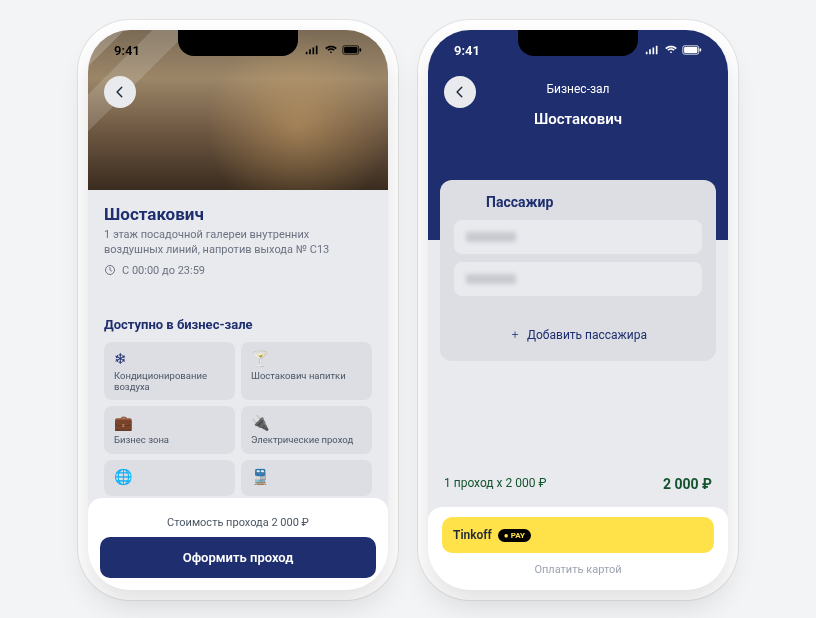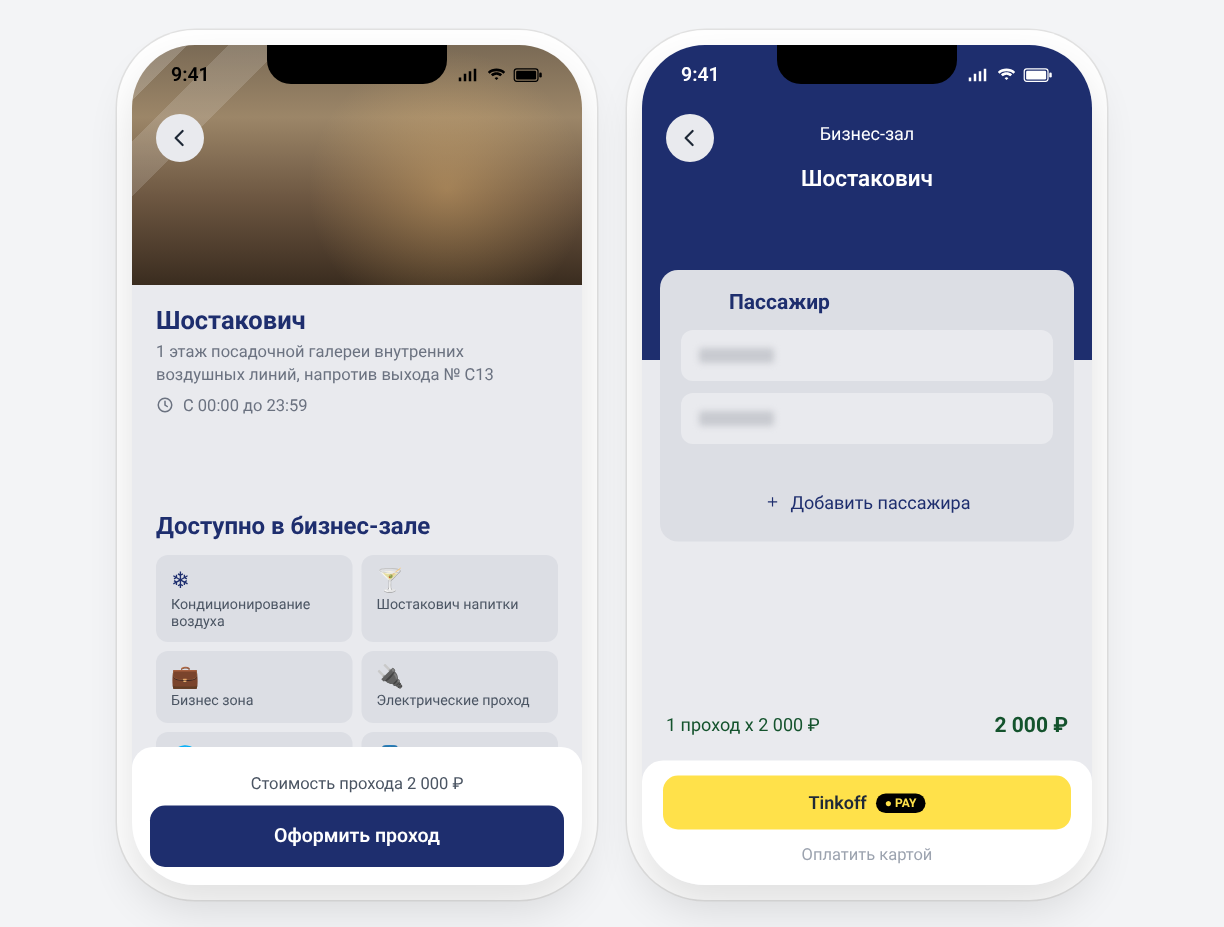--- a/index.html
+++ b/index.html
@@ -92,21 +92,21 @@
     flex: 1;
     padding: 14px 16px 0;
     overflow: hidden;
     position:relative;
   }
   .title1 { color:#1e2e6e; font-weight:700; font-size:17px; }
   .subtitle1 { color:#6b7280; font-size:11px; line-height:1.35; margin-top:4px; max-width: 230px;}
   .hours-row { display:flex; align-items:center; gap:6px; margin-top:6px; color:#6b7280; font-size:11px;}
   .hours-row svg{width:12px;height:12px;}
 
-  .amen-title { color:#1e2e6e; font-weight:700; font-size:16px; margin-top:64px;}
+  .amen-title { color:#1e2e6e; font-weight:700; font-size:13px; margin-top:40px;}
   .amen-grid {
     display:grid; grid-template-columns:1fr 1fr; gap:6px; margin-top:10px;
   }
   .amen-item {
     background:#dcdee4; border-radius:8px; padding:8px 10px;
     display:flex; flex-direction:column; gap:4px;
   }
   .amen-item .ic { color:#1e2e6e; font-size:15px; height:16px;}
   .amen-item .lbl { font-size:9.5px; color:#4b5563; line-height:1.2;}
   .price-row { text-align:center; font-size:11px; color:#4b5563; margin-top:10px;}
@@ -153,21 +153,21 @@
   }
   .summary-row .total { font-weight:700; font-size:14px;}
   .bottom-sheet2 {
     position:absolute; bottom:0; left:0; right:0; background:#fff;
     border-top-left-radius:14px; border-top-right-radius:14px;
     padding:10px 14px 14px;
   }
   .tinkoff-btn {
     background:#ffe14a; border-radius:10px; text-align:center;
     padding:11px; font-size:12px; font-weight:600; color:#1f2937;
-    display:flex; justify-content:center; align-items:center; gap:6px;
+    display:flex; justify-content:flex-start; align-items:center; gap:6px;
     cursor:pointer;
   }
   .pay-pill {
     background:#000; color:#ffe14a; font-size:8px; font-weight:700;
     padding:2px 6px; border-radius:8px; display:inline-flex; align-items:center; gap:2px;
   }
   .pay-card-link { text-align:center; font-size:11px; color:#9ca3af; margin-top:10px; cursor:pointer;}
   .ruble::after{content:' \20BD';}
 </style>
 </head>

